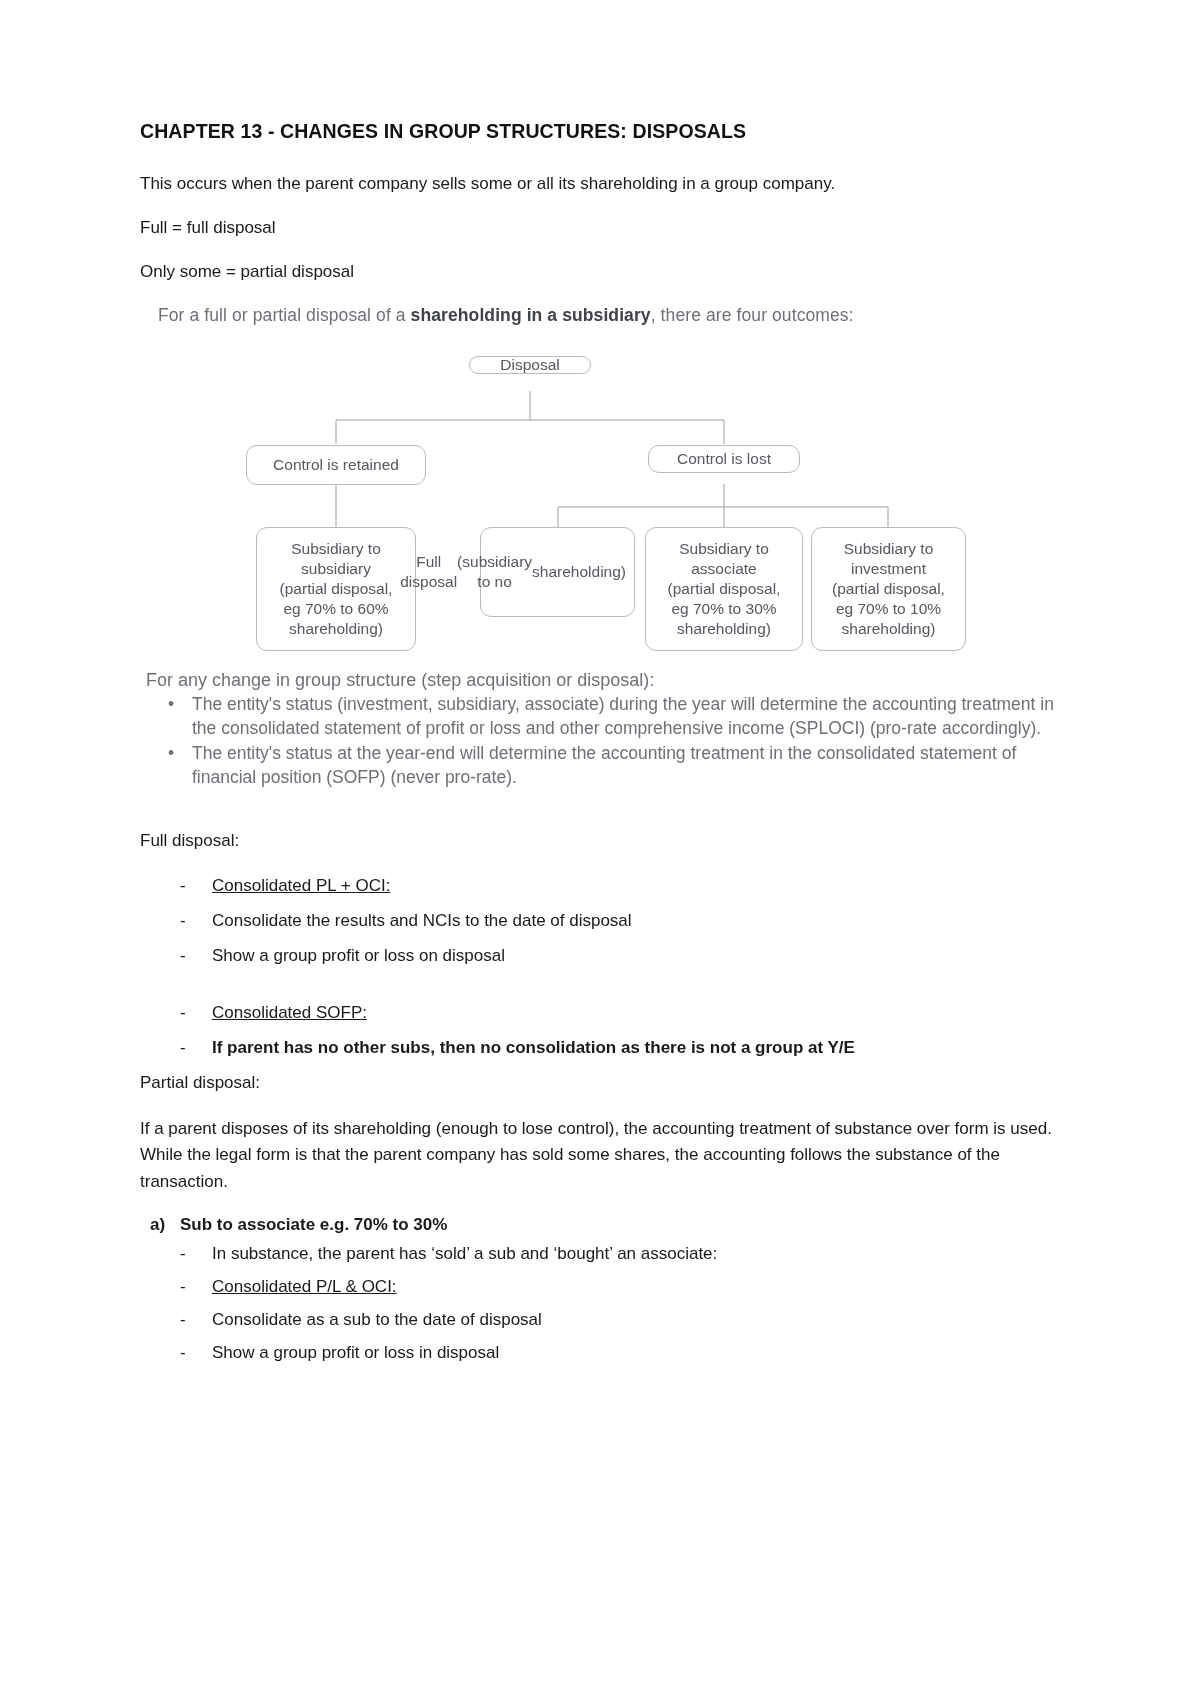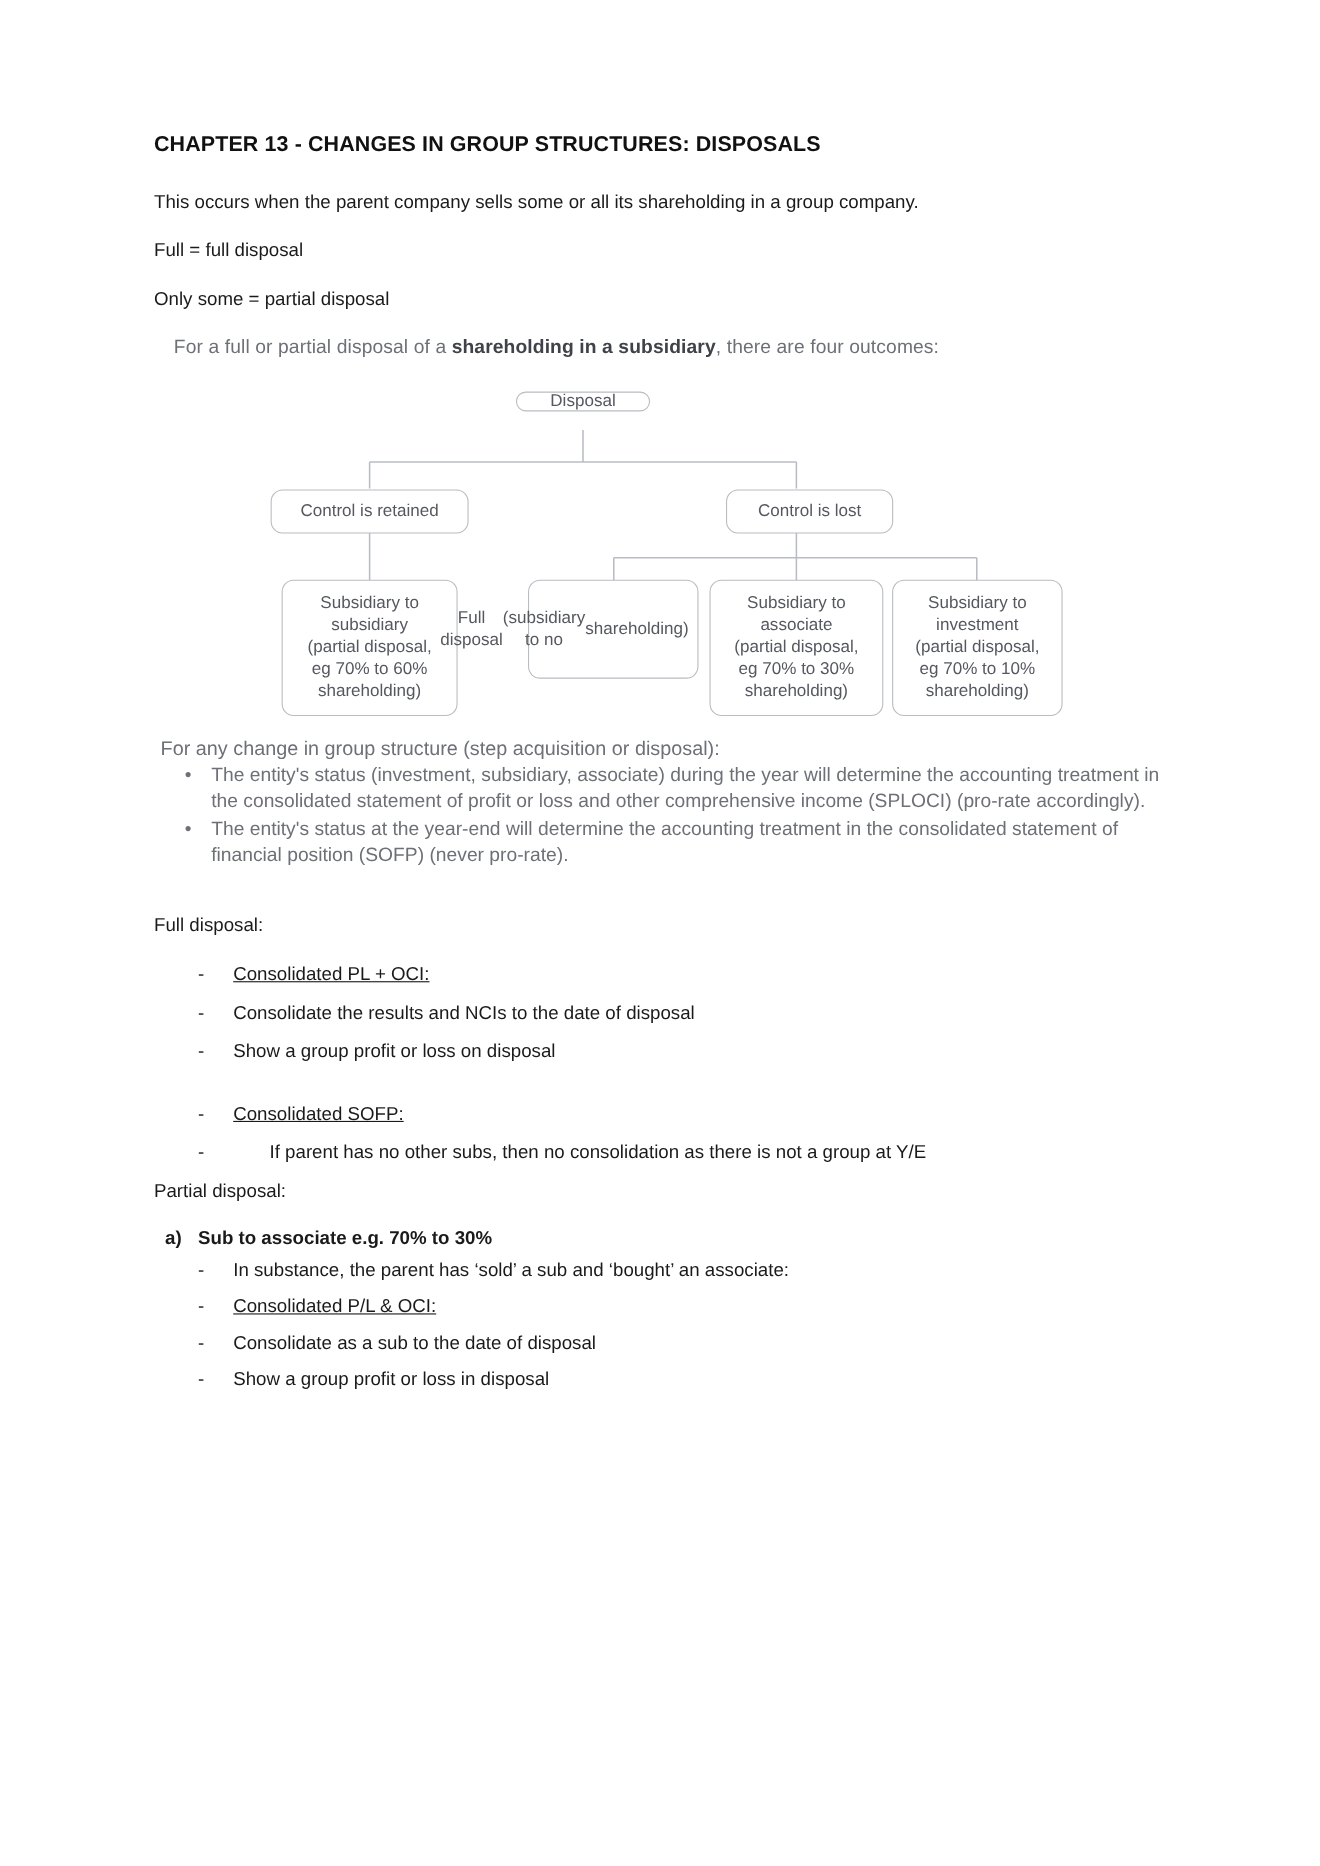--- a/index.html
+++ b/index.html
@@ -127,21 +127,21 @@
     position: relative;
     padding-left: 72px;
     margin-bottom: 13px;
   }
   .dash-list li .dash {
     position: absolute;
     left: 40px;
     top: 0;
   }
   .u { text-decoration: underline; }
-  .b { font-weight: normal; margin-left: 33px; }
+  .b { font-weight: bold; }
   .spacer-22 { height: 22px; }
   .spacer-40 { height: 40px; }
 
   .alpha-head {
     font-size: 17px;
     font-weight: bold;
     margin: 0 0 8px 0;
     padding-left: 40px;
     position: relative;
   }
@@ -189,21 +189,21 @@
       </svg>
 
       <div class="node" style="left:311px; top:24px; width:122px; height:18px;">
         <span class="ln">Disposal</span>
       </div>
 
       <div class="node" style="left:88px; top:113px; width:180px; height:40px;">
         <span class="ln">Control is retained</span>
       </div>
 
-      <div class="node" style="left:502px; top:113px; width:152px; height:40px;">
+      <div class="node" style="left:490px; top:113px; width:152px; height:28px;">
         <span class="ln">Control is lost</span>
       </div>
 
       <div class="node" style="left:98px; top:195px; width:160px; height:124px; flex-direction:column;">
         <span class="ln">Subsidiary to</span>
         <span class="ln">subsidiary</span>
         <span class="ln">(partial disposal,</span>
         <span class="ln">eg 70% to 60%</span>
         <span class="ln">shareholding)</span>
       </div>
@@ -273,20 +273,21 @@
       <span class="u">Consolidated SOFP:</span>
     </li>
     <li>
       <span class="dash">-</span>
       <span class="b">If parent has no other subs, then no consolidation as there is not a group at Y/E</span>
     </li>
   </ul>
 
   <p class="para" style="margin-top:5px;">Partial disposal:</p>
 
+  <p class="para" style="line-height:1.55; margin-bottom:20px;">If a parent disposes of its shareholding (enough to lose control), the accounting treatment of substance over form is used. While the legal form is that the parent company has sold some shares, the accounting follows the substance of the transaction.</p>
 
   <div class="alpha-head">
     <span class="marker">a)</span>
     <span>Sub to associate e.g. 70% to 30%</span>
   </div>
 
   <ul class="dash-list" style="margin-top:2px;">
     <li style="margin-bottom:11px;">
       <span class="dash">-</span>
       <span>In substance, the parent has ‘sold’ a sub and ‘bought’ an associate:</span>

